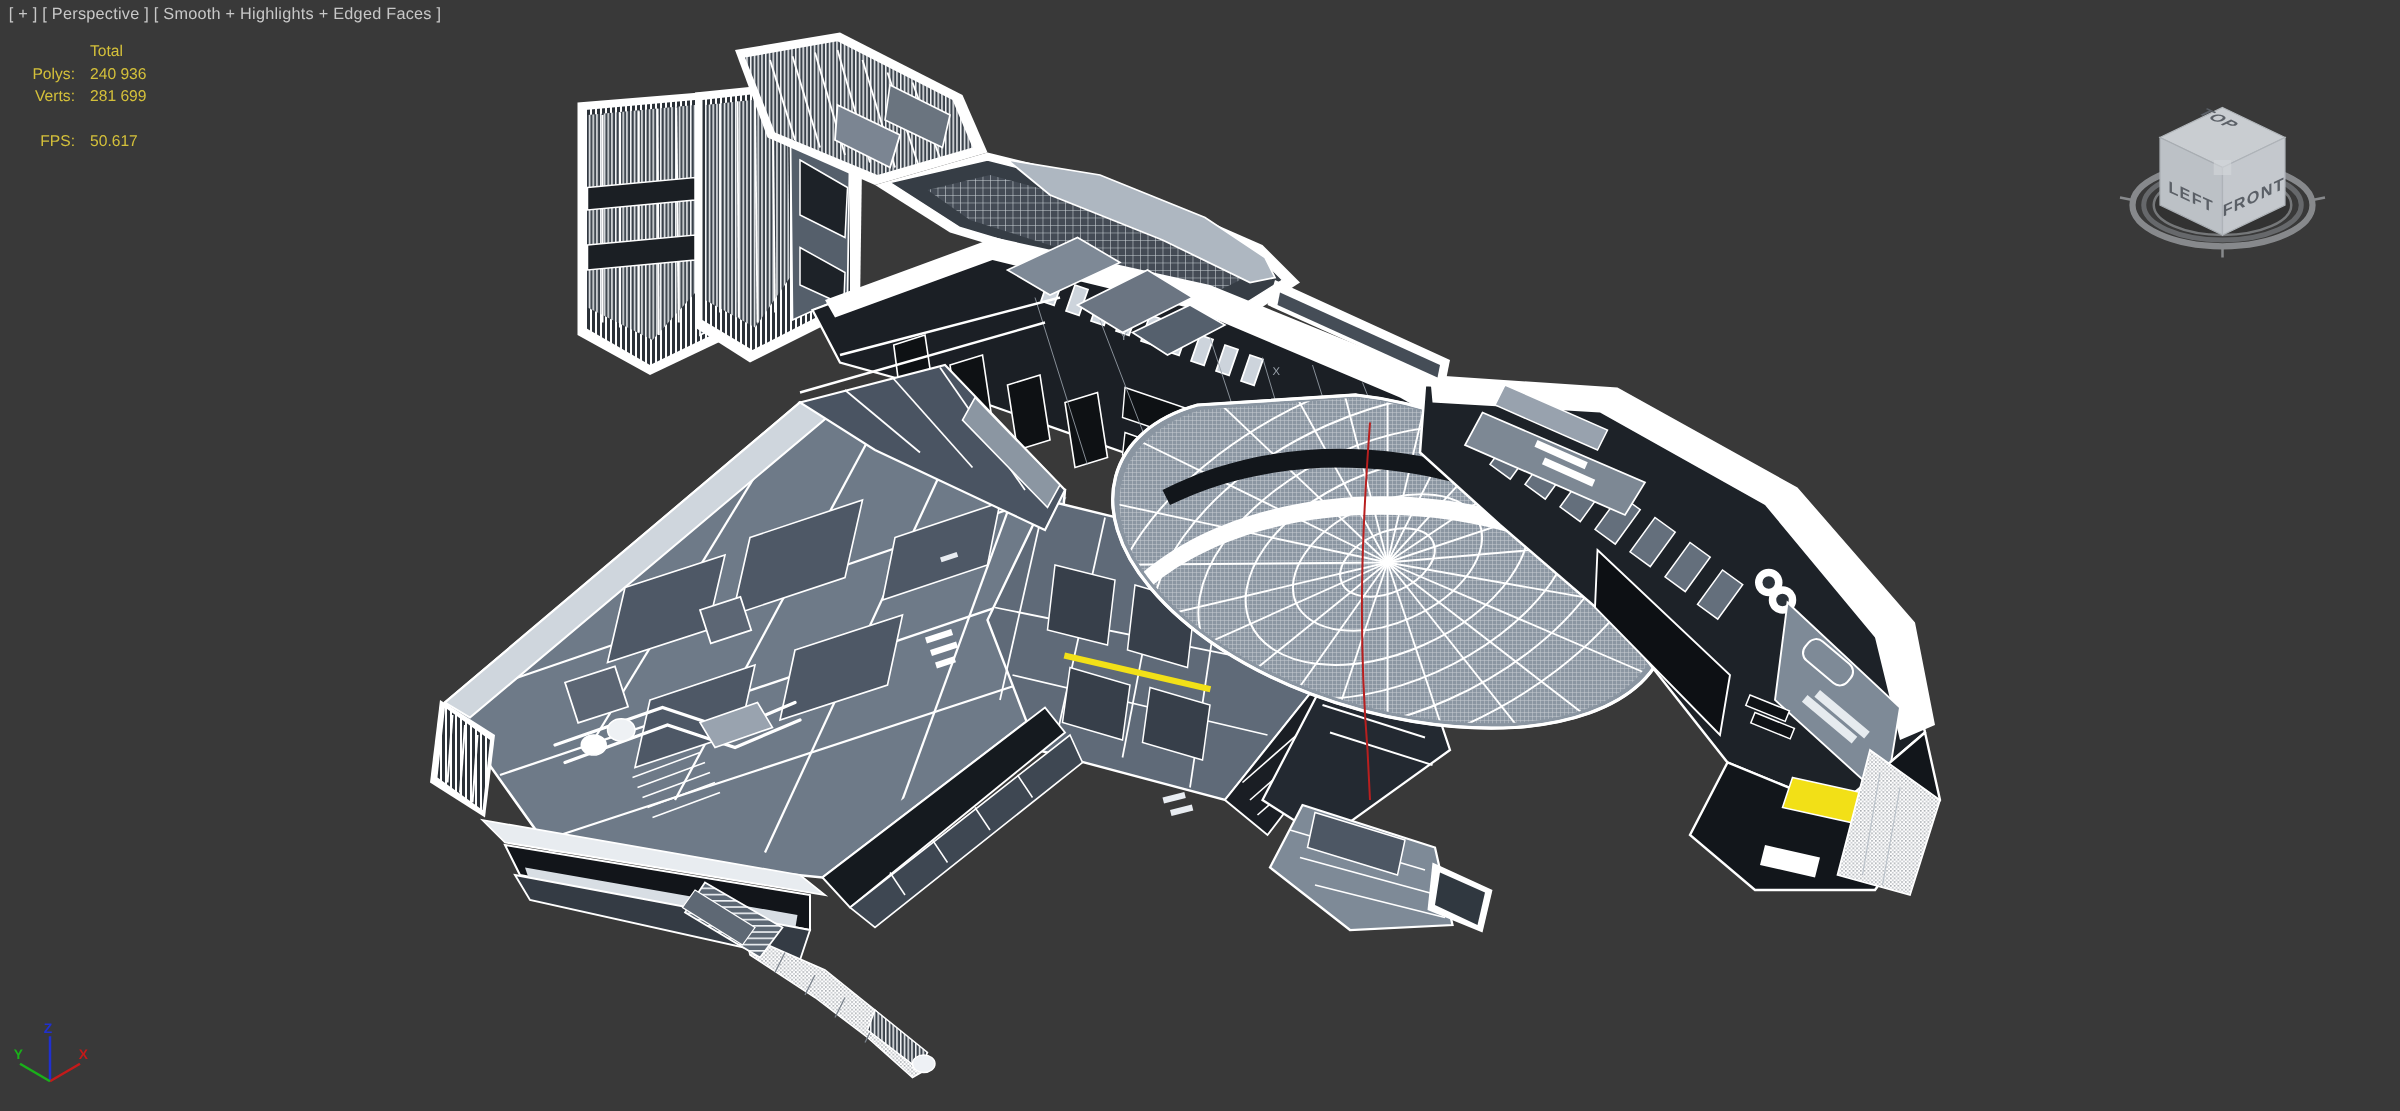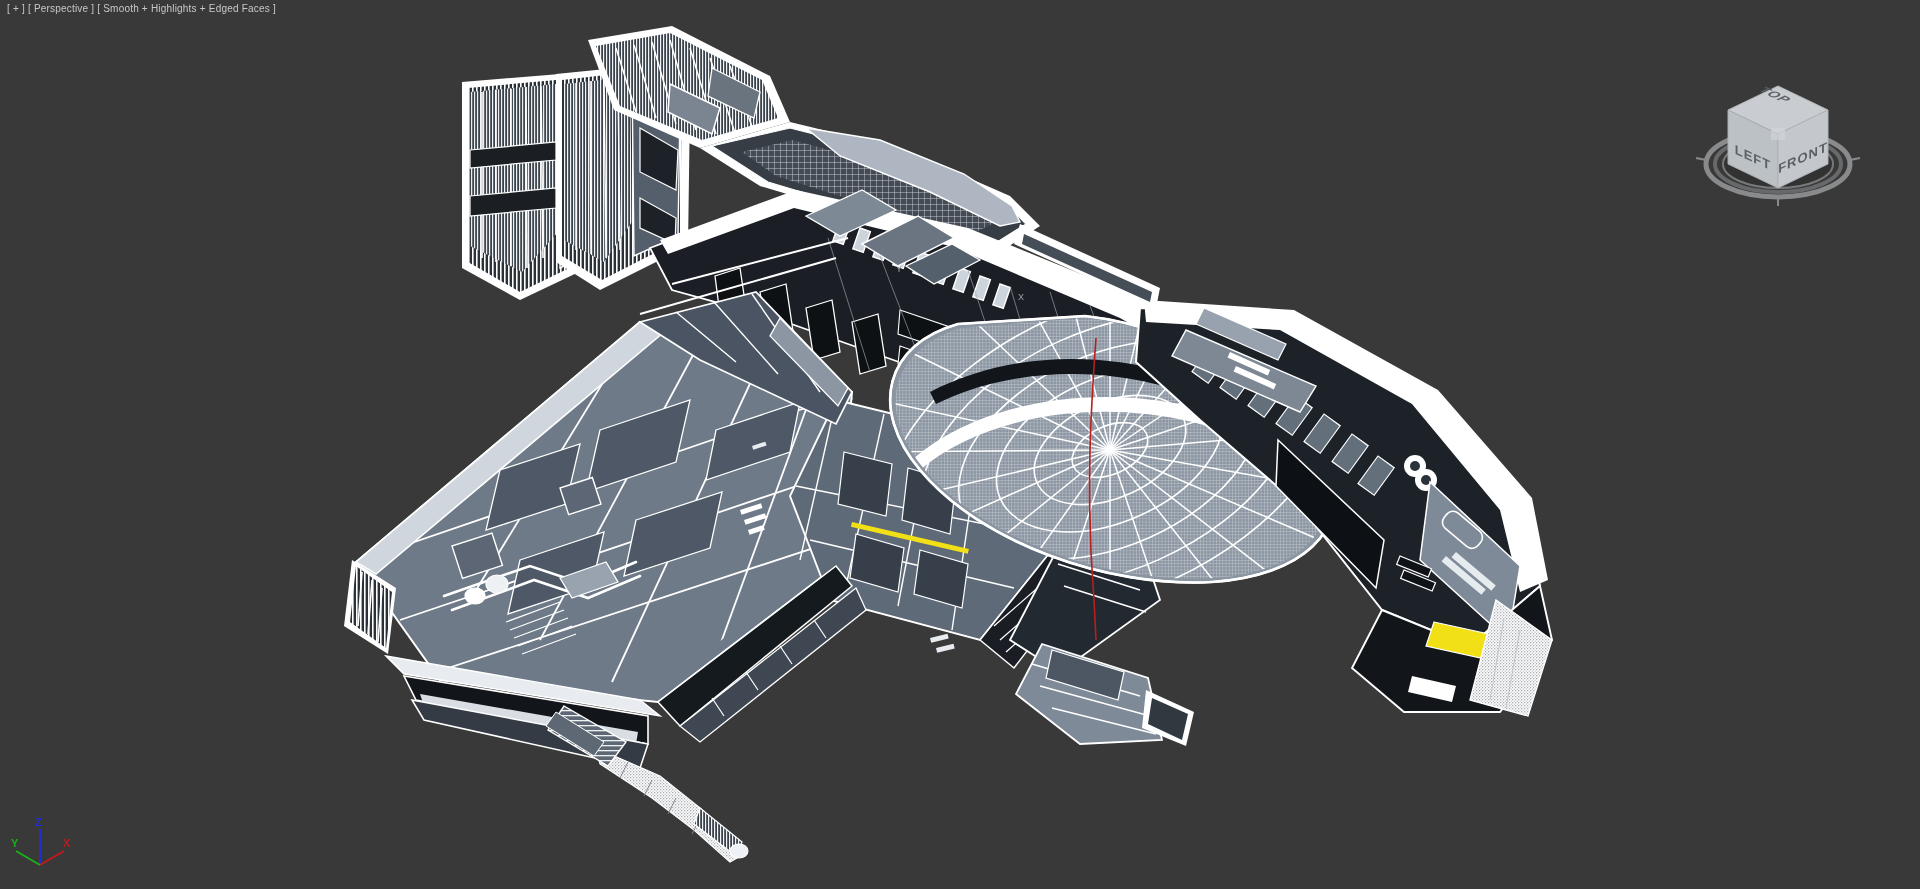--- a/index.html
+++ b/index.html
@@ -13,21 +13,21 @@
   
   #viewport{
     position:absolute;inset:0;
     background:#393939;
     overflow:hidden;
   }
 
   
   #viewport-label{
     position:absolute;left:7px;top:3px;
-    color:#c8c8c8;font-size:10px;letter-spacing:.2px;
+    color:#c8c8c8;font-size:13px;letter-spacing:.2px;
     white-space:nowrap;user-select:none;
   }
 
   
   #stats{
     position:absolute;left:10px;top:32px;
     color:#d4c03a;font-size:12.5px;line-height:18px;
     user-select:none;
   }
   #stats table{border-collapse:collapse;}
@@ -531,20 +531,46 @@
     <g fill="#e8ecf1">
       <rect x="930" y="638" width="18" height="5" transform="rotate(-14 930 638)"></rect>
       <rect x="936" y="648" width="18" height="5" transform="rotate(-14 936 648)"></rect>
       <rect x="752" y="446" width="14" height="4" transform="rotate(-18 752 446)"></rect>
     </g>
   </svg>
   </div>
 
   <div id="viewport-label">[ + ] [ Perspective ] [ Smooth + Highlights + Edged Faces ]</div>
 
+  <div id="stats">
+    <table>
+      <tbody>
+          <tr>
+        <td class="lbl"></td>
+        <td class="val hdr">Total</td>
+      </tr>
+      <tr>
+        <td class="lbl">Polys:</td>
+        <td class="val">240 936</td>
+      </tr>
+      <tr>
+        <td class="lbl">Verts:</td>
+        <td class="val">281 699</td>
+      </tr>
+      <tr class="spacer">
+            <td></td>
+            <td></td>
+          </tr>
+      <tr>
+        <td class="lbl">FPS:</td>
+        <td class="val">50.617</td>
+      </tr>
+    </tbody>
+      </table>
+  </div>
 
   <div id="viewcube">
     <svg viewBox="0 0 182 160" xmlns="http://www.w3.org/2000/svg">
       <defs>
         <radialGradient id="ringGlow" cx="50%" cy="50%" r="50%">
           <stop offset="60%" stop-color="#3f3f3f"></stop>
           <stop offset="100%" stop-color="#4a4a4a"></stop>
         </radialGradient>
       </defs>
 

